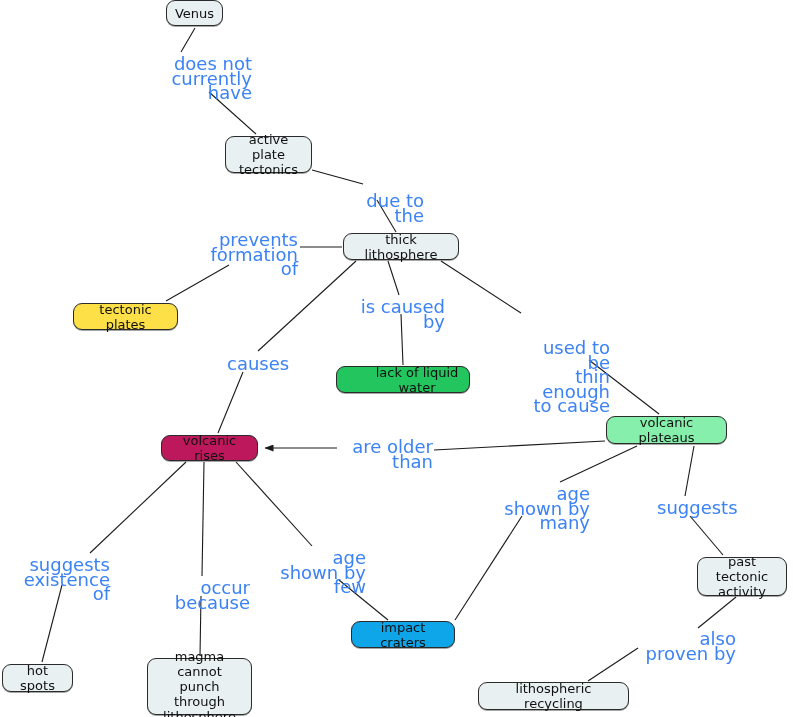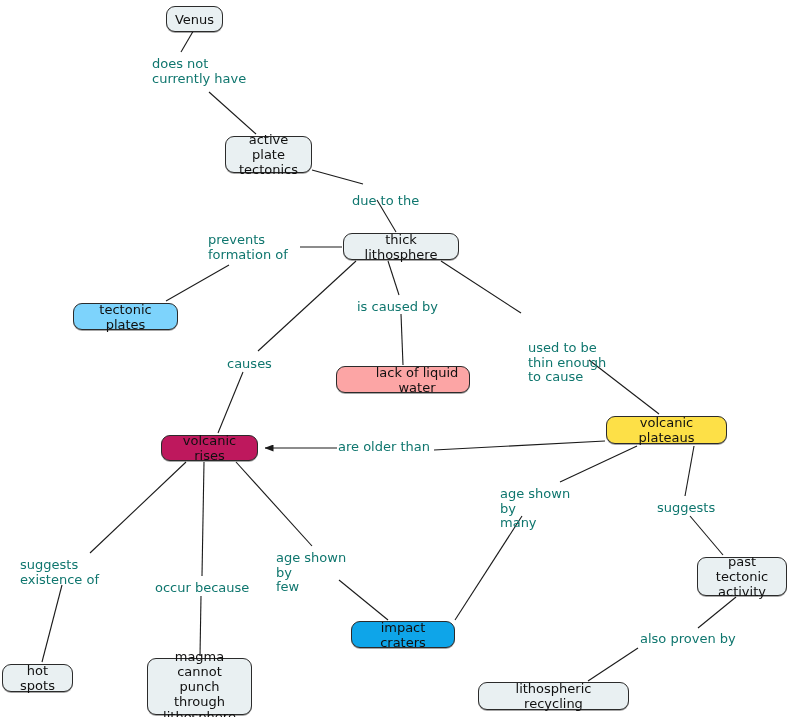--- a/index.html
+++ b/index.html
@@ -35,24 +35,24 @@
     display: flex;
     align-items: center;
     justify-content: center;
     text-align: center;
     padding: 2px 8px;
     box-shadow: 0 1px 0 rgba(0,0,0,0.35);
   }
   .node span { display: block; white-space: pre-line; }
   .linklabel {
     position: absolute;
-    color: #0f766e;
-    font-size: 13px;
+    color: #3b82f6;
+    font-size: 18px;
     line-height: 14.5px;
-    text-align: left;
+    text-align: right;
     white-space: pre-line;
     background: transparent;
   }
 </style>
 </head>
 <body>
 
 <div id="canvas">
   <svg id="edges" width="793" height="717" viewBox="0 0 793 717" xmlns="http://www.w3.org/2000/svg">
       <defs>
@@ -81,37 +81,37 @@
       <line x1="736" y1="597" x2="698" y2="628" stroke="#1a1a1a" stroke-width="1.1"></line>
       <line x1="638" y1="648" x2="588" y2="681" stroke="#1a1a1a" stroke-width="1.1"></line>
       <line x1="186" y1="462" x2="90" y2="553" stroke="#1a1a1a" stroke-width="1.1"></line>
       <line x1="62" y1="585" x2="42" y2="662" stroke="#1a1a1a" stroke-width="1.1"></line>
       <line x1="204" y1="462" x2="202" y2="576" stroke="#1a1a1a" stroke-width="1.1"></line>
       <line x1="201" y1="596" x2="200" y2="656" stroke="#1a1a1a" stroke-width="1.1"></line>
       <line x1="236" y1="462" x2="312" y2="546" stroke="#1a1a1a" stroke-width="1.1"></line>
       <line x1="339" y1="580" x2="388" y2="620" stroke="#1a1a1a" stroke-width="1.1"></line>
     </svg>
   <div id="nodes-layer">
-      <div class="node" style="left: 166px; top: 6px; width: 57px; height: 26px; background: rgb(233, 240, 242); border-color: rgb(43, 43, 43);">
+      <div class="node" style="left: 166px; top: 0; width: 57px; height: 26px; background: rgb(233, 240, 242); border-color: rgb(43, 43, 43);">
         <span>Venus</span>
       </div>
       <div class="node" style="left: 225px; top: 136px; width: 87px; height: 37px; background: rgb(233, 240, 242); border-color: rgb(43, 43, 43);">
         <span>active plate
 tectonics</span>
       </div>
       <div class="node" style="left: 343px; top: 233px; width: 116px; height: 27px; background: rgb(233, 240, 242); border-color: rgb(43, 43, 43);">
         <span>thick lithosphere</span>
       </div>
-      <div class="node" style="left: 73px; top: 303px; width: 105px; height: 27px; background: #7dd3fc; border-color: rgb(43, 43, 43);">
+      <div class="node" style="left: 73px; top: 303px; width: 105px; height: 27px; background: #fde047; border-color: rgb(43, 43, 43);">
         <span>tectonic plates</span>
       </div>
-      <div class="node" style="left: 336px; top: 366px; width: 134px; height: 27px; background: #fca5a5; border-color: rgb(43, 43, 43); padding-left: 36px;">
+      <div class="node" style="left: 336px; top: 366px; width: 134px; height: 27px; background: #22c55e; border-color: rgb(43, 43, 43); padding-left: 36px;">
         <span>lack of liquid water</span>
       </div>
-      <div class="node" style="left: 606px; top: 416px; width: 121px; height: 28px; background: #fde047; border-color: rgb(43, 43, 43);">
+      <div class="node" style="left: 606px; top: 416px; width: 121px; height: 28px; background: #86efac; border-color: rgb(43, 43, 43);">
         <span>volcanic plateaus</span>
       </div>
       <div class="node" style="left: 161px; top: 435px; width: 97px; height: 26px; background: #be185d; border-color: rgb(43, 43, 43);">
         <span>volcanic rises</span>
       </div>
       <div class="node" style="left: 697px; top: 557px; width: 90px; height: 39px; background: rgb(233, 240, 242); border-color: rgb(43, 43, 43);">
         <span>past tectonic
 activity</span>
       </div>
       <div class="node" style="left: 351px; top: 621px; width: 104px; height: 27px; background: #0ea5e9; border-color: rgb(43, 43, 43);">

